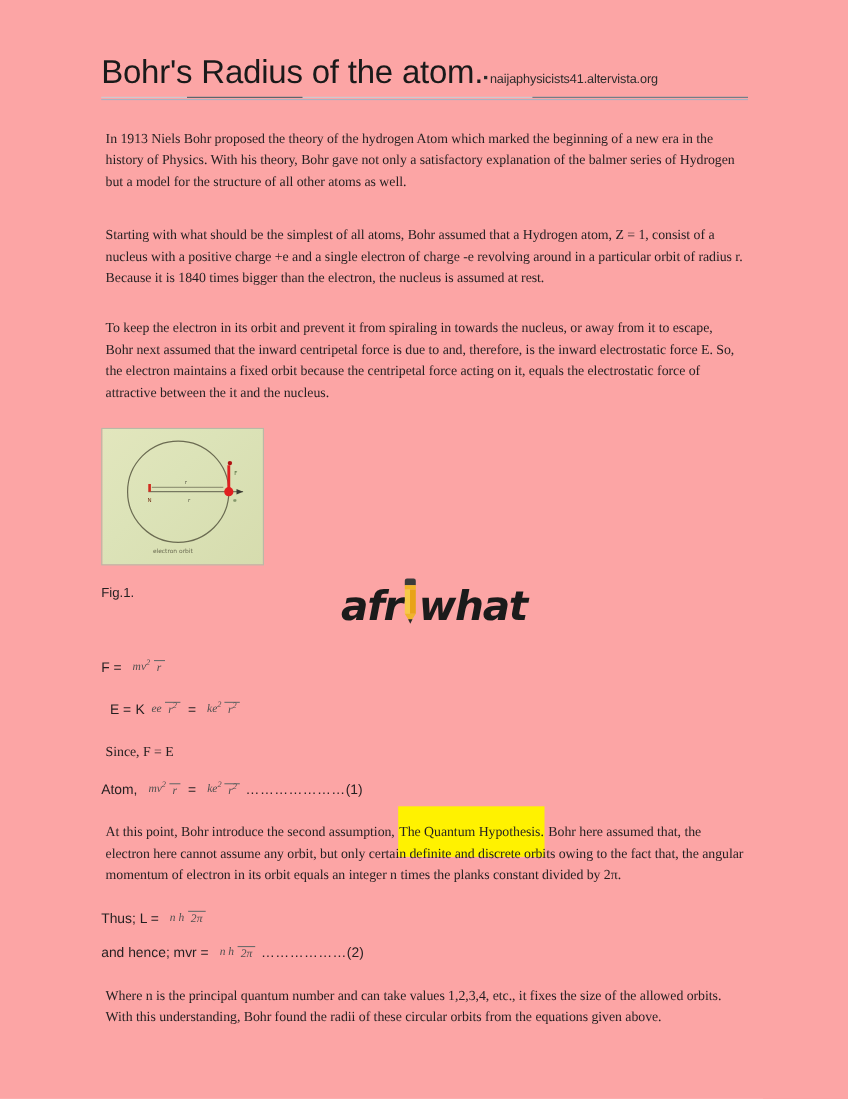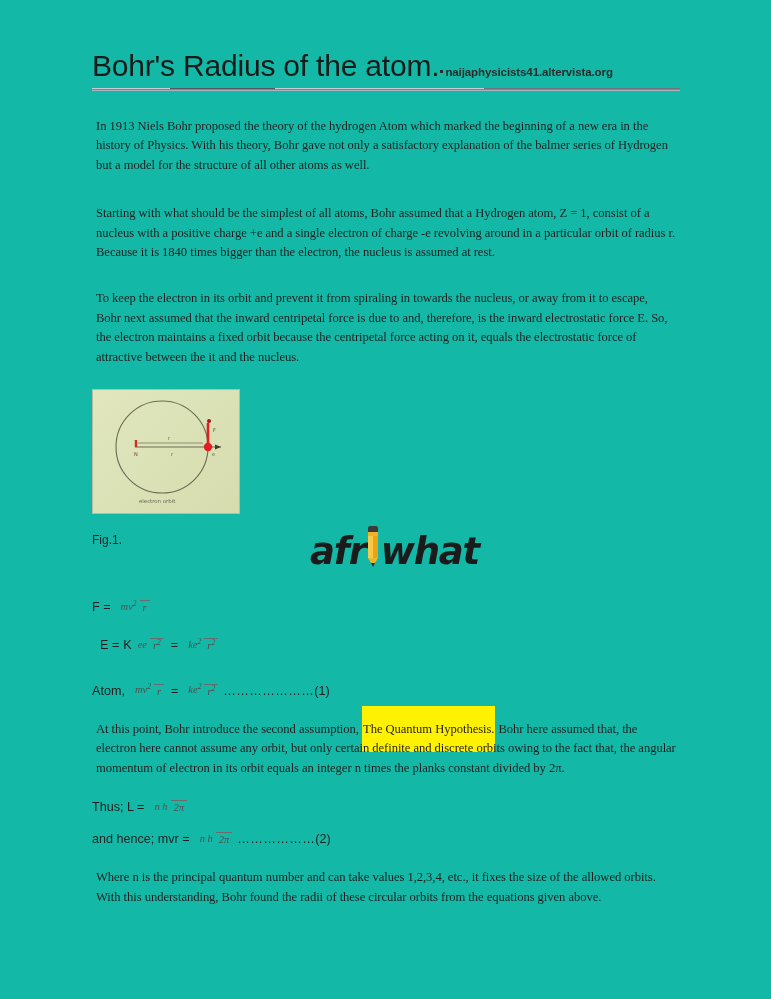--- a/index.html
+++ b/index.html
@@ -13,21 +13,21 @@
     font-family: "Liberation Sans", sans-serif;
     color: #231f20;
     position: relative;
     overflow: hidden;
   }
   .page {
     position: absolute;
     left: 0; top: 0;
     width: 771px;
     height: 999px;
-    background: #14b8a6;
+    background: #fca5a5;
   }
   .content {
     position: absolute;
     left: 92px;
     top: 50px;
     width: 588px;
   }
 
   
   .title-row {
@@ -37,21 +37,21 @@
   }
   .doc-title {
     font-size: 30px;
     font-weight: 400;
     letter-spacing: -0.2px;
     color: #1a1a1a;
     line-height: 1.05;
   }
   .doc-subtitle {
     font-size: 11.5px;
-    font-weight: 700;
+    font-weight: 400;
     color: #2b2b2b;
     letter-spacing: -0.1px;
     margin-left: 1px;
     text-align: center;
   }
   .bullet-dot {
     display: inline-block;
     width: 3px;
     height: 3px;
     background: #2b2b2b;
@@ -311,20 +311,21 @@
       </span>
       <span class="eq-eq">=</span>
       <span class="frac">
         <span class="num"><span>ke</span><sup>2</sup></span>
         <span class="den"><span>r</span><sup>2</sup></span>
       </span>
     </div>
 
     <div class="gap-18"></div>
 
+    <p class="body">Since, F = E</p>
 
     <div class="gap-14"></div>
 
     <div class="eq-line">
       <span class="eq-lead">Atom,</span>
       <span class="frac">
         <span class="num"><span>mv</span><sup>2</sup></span>
         <span class="den">r</span>
       </span>
       <span class="eq-eq">=</span>

